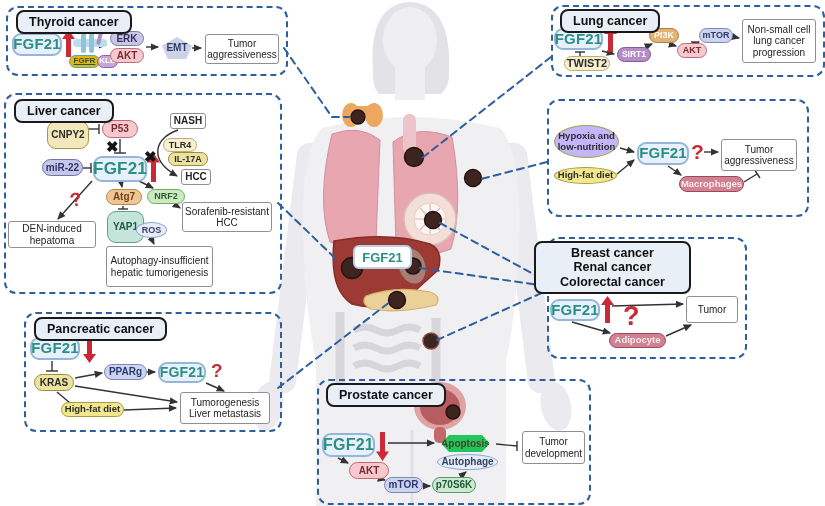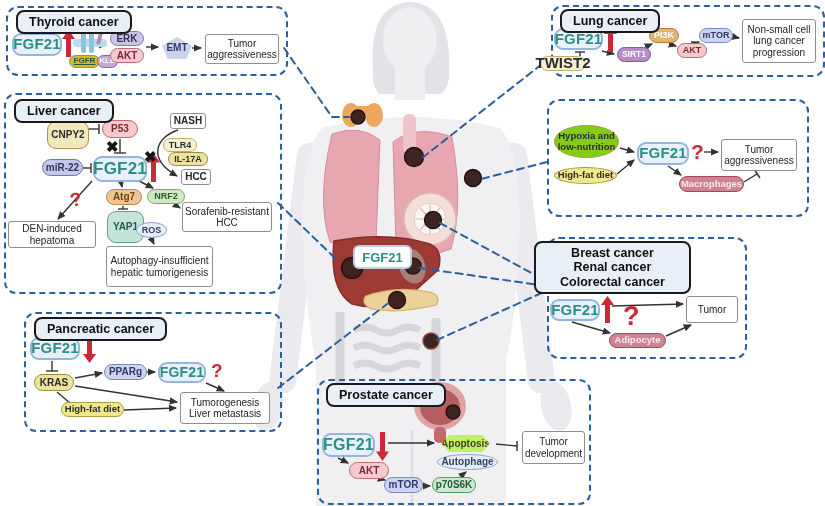--- a/index.html
+++ b/index.html
@@ -12,39 +12,39 @@
   .node{position:absolute;display:flex;align-items:center;justify-content:center;text-align:center;
         font-weight:bold;z-index:4;line-height:1.12;box-sizing:border-box;}
   .fgf21{color:#2a8f85;background:#e8f1fb;border:2px solid #93b6da;border-radius:9px;letter-spacing:.2px;}
   .white-box{background:#fff;border:1.3px solid #8f8f8f;border-radius:3px;color:#242424;
              font-weight:normal;font-size:10px;padding:2px;}
   .pill{border-radius:9px;font-size:10px;border:1.5px solid;}
   .yellow{background:#f2e8bc;border-color:#a8954f;color:#2c2c2c;}
   .pale-yellow{background:#f7f0d0;border-color:#bfae6e;color:#2c2c2c;}
   .yellow2{background:#eee2a0;border-color:#9d8d42;color:#2c2c2c;}
   .yellow-bright{background:#f1e88e;border-color:#a79b3f;color:#2c2c2c;}
-  .green-ellipse{background:#84cc16;border-color:#96a84e;color:#2c2c2c;border-radius:50%;}
+  .green-ellipse{background:#c4b5fd;border-color:#96a84e;color:#2c2c2c;border-radius:50%;}
   .yellow-ellipse{background:#f1e88e;border-color:#a79b3f;color:#2c2c2c;border-radius:50%;}
   .pink{background:#f6c9ce;border-color:#c06a75;color:#7a2a33;}
   .purple{background:#c9c6e4;border-color:#7f7ab0;color:#33305e;}
   .lavender{background:#c6c8e8;border-color:#6f74ad;color:#2f3466;}
   .purple-deep{background:#b48cc8;border-color:#86599f;color:#fff;}
   .periwinkle{background:#ccd4ef;border-color:#7d88bb;color:#2e3a6e;}
   .tan{background:#e4b271;border-color:#b08040;color:#fff;}
   .orange{background:#f0c595;border-color:#b98a4e;color:#6e4716;}
   .green{background:#cde9c4;border-color:#6fae62;color:#2c5a2a;}
   .green2{background:#cfe8d2;border-color:#4e9e6a;color:#1f5c37;}
   .tealpill{background:#c5e4da;border-color:#5fa08e;color:#1f5a4c;}
   .blue-ellipse{background:#e6edf8;border-color:#8fa8cc;color:#32455f;border-radius:50%;}
   .rose{background:#cf8292;border-color:#a3455c;color:#fbe9ec;}
   .tealbox{background:#eab308;border-color:#57a6a1;color:#1d5a55;text-decoration:underline;}
   .purplebox{background:#c3a8d1;border-color:#8a63a8;color:#fff;}
   .pentagon{background:#ccd3e9;color:#2f3a66;font-size:10px;
             clip-path:polygon(50% 0,100% 40%,81% 100%,19% 100%,0 40%);}
-  .hexagon{background:#bef264;color:#4a4125;clip-path:polygon(9% 50%,22% 0,78% 0,91% 50%,78% 100%,22% 100%);}
+  .hexagon{background:#22c55e;color:#4a4125;clip-path:polygon(9% 50%,22% 0,78% 0,91% 50%,78% 100%,22% 100%);}
   .qmark{position:absolute;color:#c92a35;font-weight:bold;z-index:5;line-height:1;}
   .xmark{position:absolute;color:#141414;font-weight:bold;z-index:5;line-height:1;}
   .redarrow{position:absolute;z-index:5;display:block;}
   .receptor{position:absolute;z-index:4;}
   .receptor .membrane{position:absolute;left:0;top:13px;width:34px;height:8px;background:#badcec;border-radius:4px;}
   .receptor .pillar{position:absolute;width:5px;height:27px;background:#8fc3dc;border-radius:3px;top:0;}
   .receptor .squig{position:absolute;width:4px;height:17px;background:#b08cc0;border-radius:2px;top:2px;transform:rotate(14deg);}
   .liver-label{position:absolute;background:#ffffff;border:2px solid #b9d0e8;border-radius:6px;z-index:4;
                display:flex;align-items:center;justify-content:center;font-weight:bold;color:#2a8f85;}
 </style>
@@ -277,21 +277,21 @@
   <div class="node white-box" style="left:180px;top:392px;width:90px;height:32px;flex-direction:column">
     <span>Tumorogenesis</span>
     <span>Liver metastasis</span>
   </div>
 
   <div class="node fgf21" style="left:554px;top:28px;width:49px;height:22px;font-size:15px">FGF21</div>
   <span class="redarrow" style="left:604px;top:25px">
     <svg width="13" height="27" viewBox="0 0 13 27">
         <path d="M6.5 0 L13 9 H9 V27 H4 V9 H0 Z" fill="#c92a35"></path>
       </svg></span>
-  <div class="node pill pale-yellow" style="left:540px;top:56px;width:46px;height:15px;font-size:15px">TWIST2</div>
+  <div class="node pill pale-yellow" style="left:564px;top:56px;width:46px;height:15px;font-size:11px">TWIST2</div>
   <div class="node pill purple-deep" style="left:617px;top:47px;width:34px;height:15px;font-size:8.5px">SIRT1</div>
   <div class="node pill tan" style="left:649px;top:28px;width:30px;height:15px;font-size:9px">PI3K</div>
   <div class="node pill pink" style="left:677px;top:43px;width:30px;height:15px;font-size:9px">AKT</div>
   <div class="node pill periwinkle" style="left:699px;top:28px;width:34px;height:15px;font-size:9px">mTOR</div>
   <div class="node white-box" style="left:742px;top:19px;width:74px;height:44px">Non-small cell lung cancer progression</div>
 
   <div class="node pill green-ellipse" style="left:554px;top:125px;width:65px;height:33px;font-size:9.5px;padding:2px">Hypoxia and low-nutrition</div>
   <div class="node pill yellow-ellipse" style="left:554px;top:167px;width:63px;height:17px;font-size:9.5px">High-fat diet</div>
   <div class="node fgf21" style="left:637px;top:142px;width:52px;height:23px;font-size:15px">FGF21</div>
   <span class="qmark" style="left:691px;top:141px;font-size:21px">?</span>

